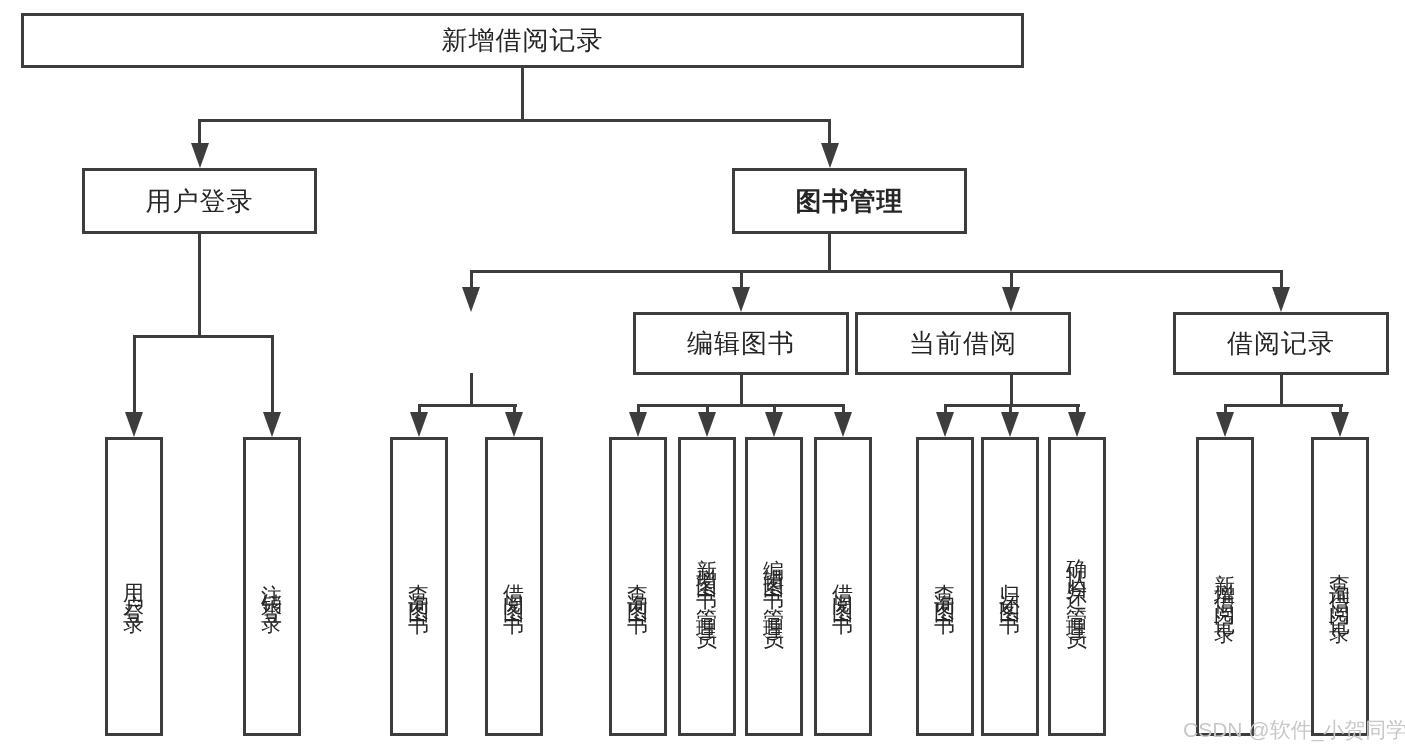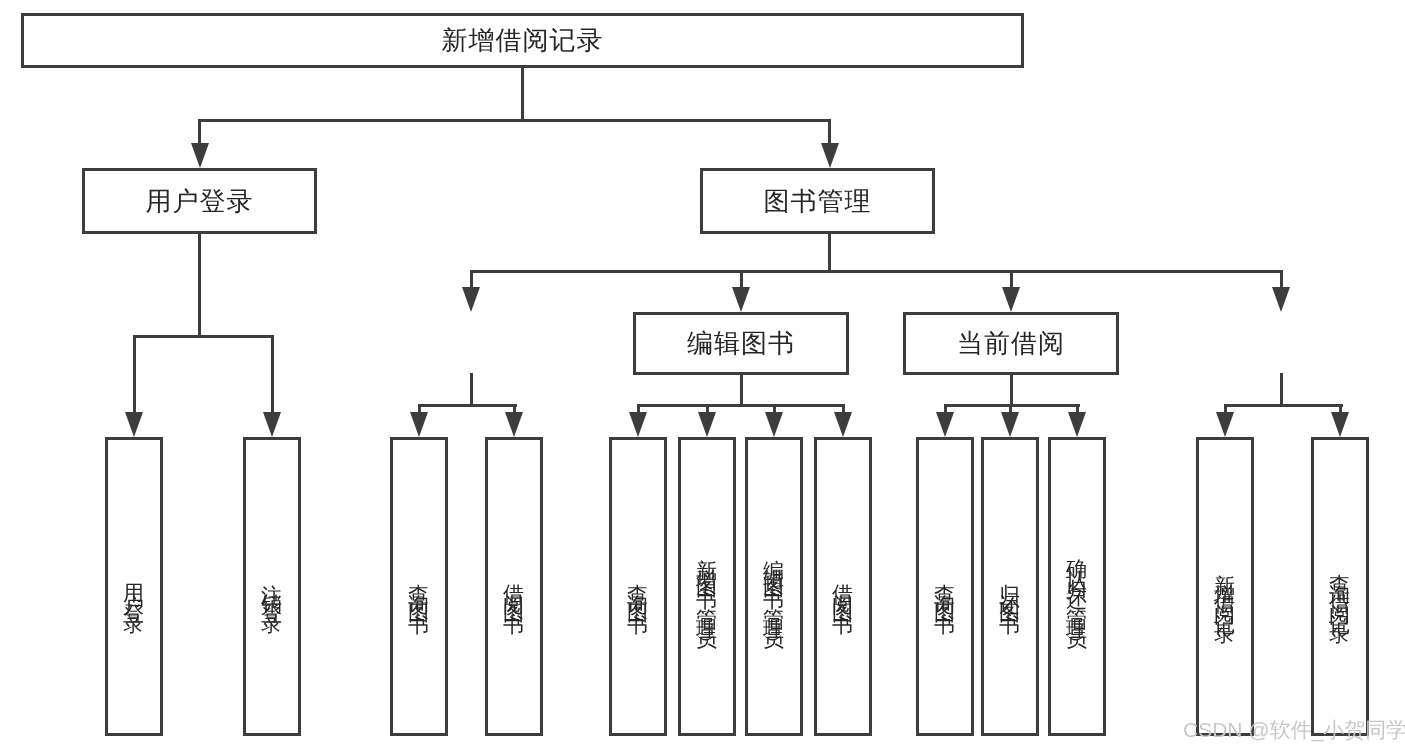--- a/index.html
+++ b/index.html
@@ -96,24 +96,25 @@
   <div class="arrow" style="left:1068px;top:412px;"></div>
 
   <div class="vline" style="left:1224px;top:404px;height:12px;"></div>
   <div class="arrow" style="left:1216px;top:412px;"></div>
   <div class="vline" style="left:1339px;top:404px;height:12px;"></div>
   <div class="arrow" style="left:1331px;top:412px;"></div>
 
   <div class="hbox root">新增借阅记录</div>
 
   <div class="hbox lv2" style="left:82px;">用户登录</div>
-  <div class="hbox lv2" style="left:700px;">图书管理</div>
+  <div class="hbox lv2" style="left:732px;font-weight:bold;">图书管理</div>
 
   <div class="hbox lv3" style="left:633px;">编辑图书</div>
-  <div class="hbox lv3" style="left:903px;">当前借阅</div>
+  <div class="hbox lv3" style="left:855px;">当前借阅</div>
+  <div class="hbox lv3" style="left:1173px;">借阅记录</div>
 
   <div class="leaf" style="left:105px;">
       <span>用户登录</span>
     </div>
   <div class="leaf" style="left:243px;">
       <span>注销登录</span>
     </div>
 
   <div class="leaf" style="left:390px;">
       <span>查询图书</span>

